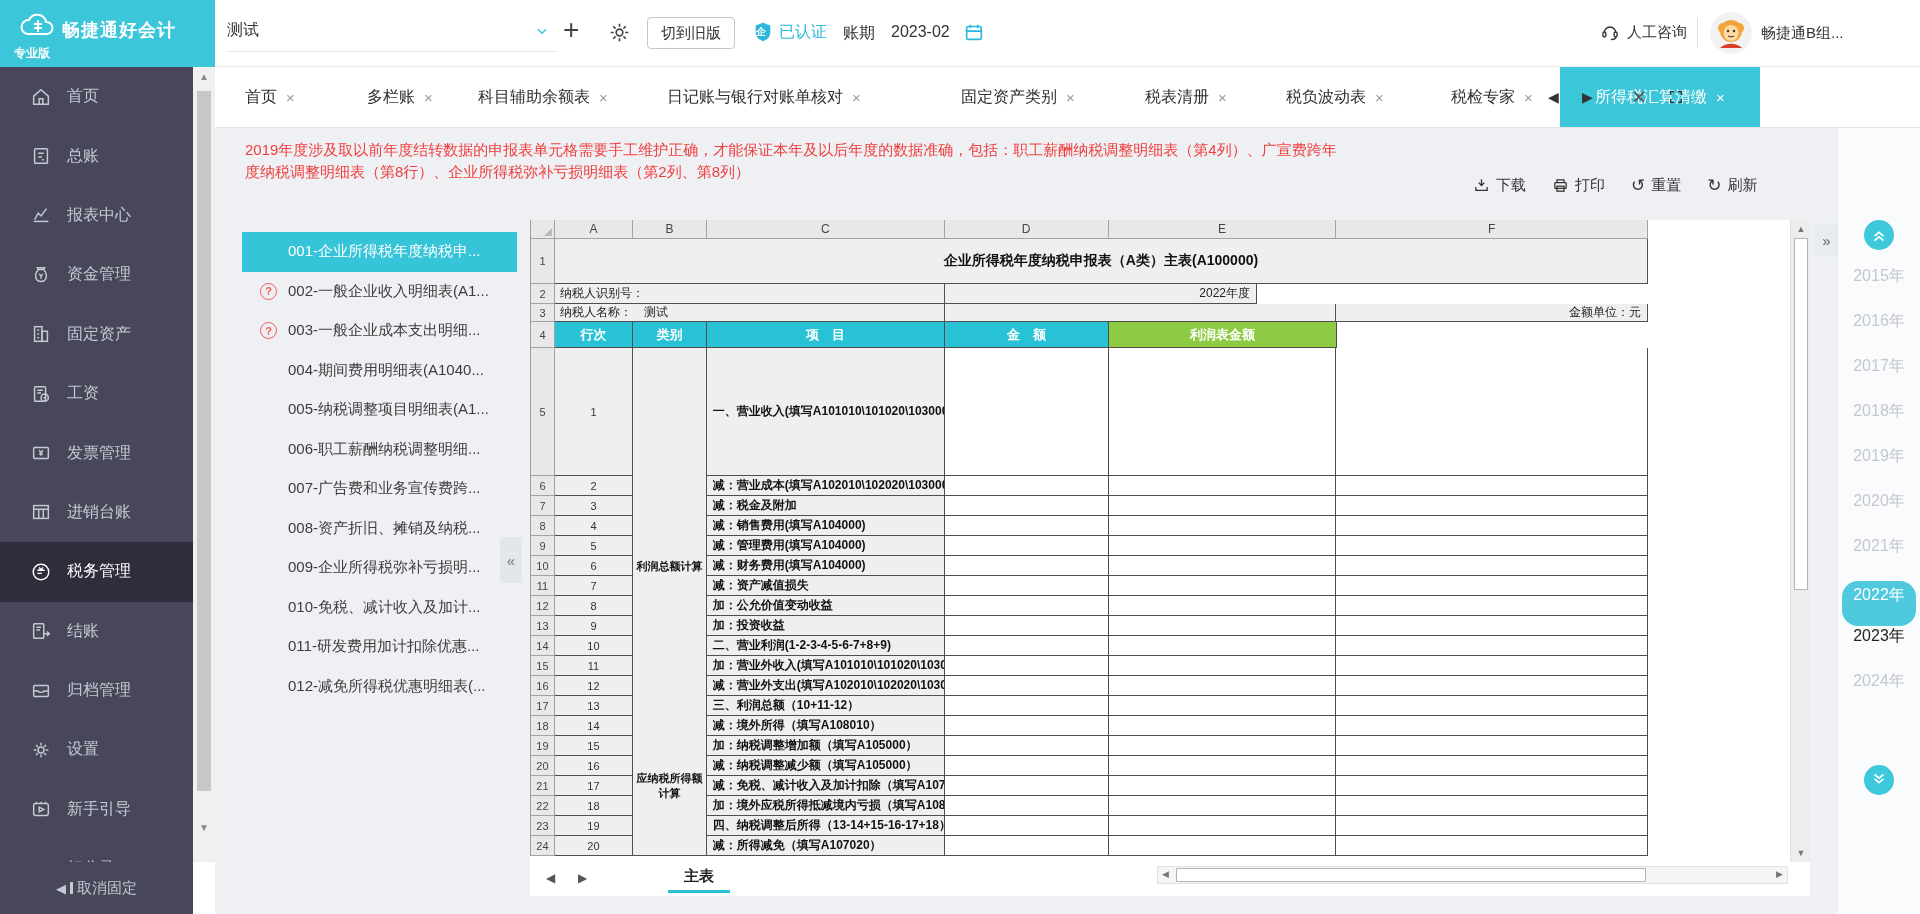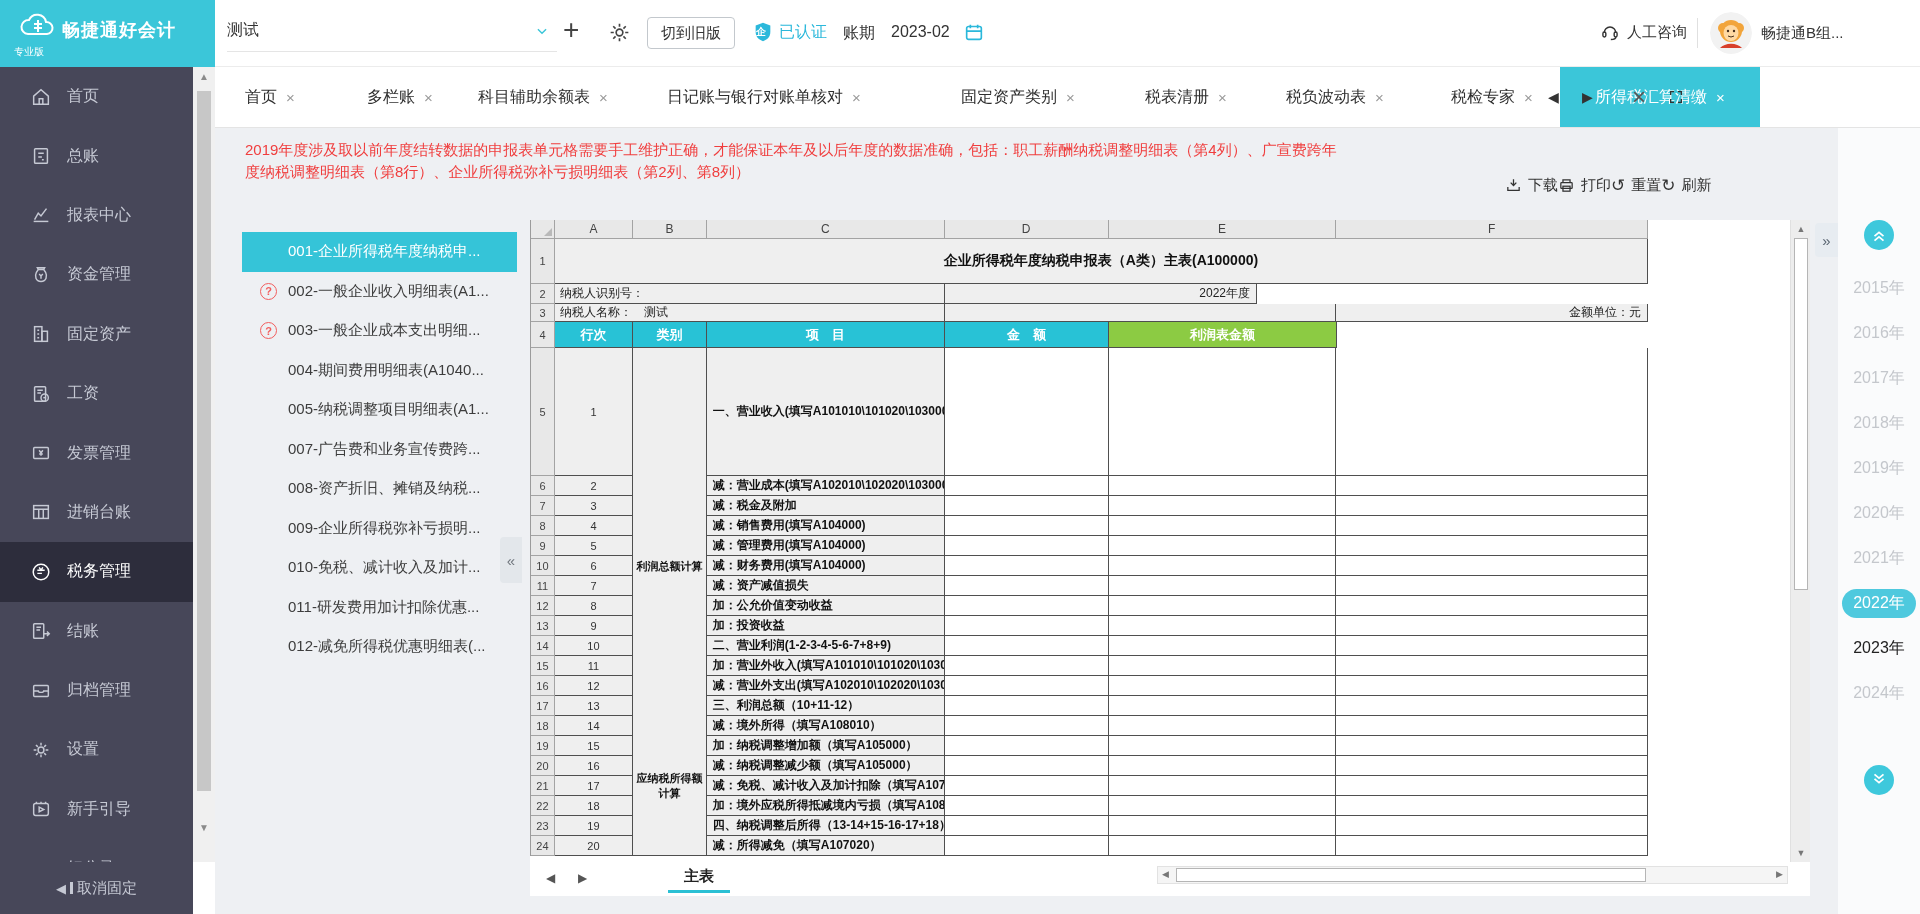--- a/index.html
+++ b/index.html
@@ -5,21 +5,21 @@
   * { margin:0; padding:0; box-sizing:border-box; }
   html,body { width:1920px; height:914px; background:#eef0f3; font-family:"Liberation Sans",sans-serif; }
   #stage { position:relative; width:1920px; height:914px; overflow:hidden; background:#fef9c3; }
   .abs { position:absolute; }
   svg { display:block; }
 
   
   .logo-block { left:0; top:0; width:215px; height:67px; background:#3BC6D9; color:#fff; }
   .logo-cloud { position:absolute; left:18px; top:12px; }
   .brand-name { position:absolute; left:62px; top:18px; font-size:18px; font-weight:700; letter-spacing:1px; }
-  .edition    { position:absolute; left:14px; top:45px; font-size:10px; }
+  .edition    { position:absolute; left:14px; top:45px; font-size:12px;font-weight:bold; }
   .sidenav { left:0; top:67px; width:193px; height:795px; background:#474759; overflow:hidden; }
   .nav-item { height:59.4px; display:flex; align-items:center; gap:15px; padding-left:30px;
               color:#c6c9d4; font-size:16px; cursor:pointer; }
   .nav-item svg { stroke:#c6c9d4; }
   .nav-item.active { background:#2D2D3C; color:#fff; }
   .nav-item.active svg { stroke:#fff; }
   .unpin-bar { left:0; top:862px; width:193px; height:52px; background:#474759; color:#c6c9d4;
                display:flex; align-items:center; justify-content:center; gap:4px; font-size:15px; }
   .unpin-bar .tri { font-size:13px; }
   .unpin-bar .bar { width:3px; height:12px; background:#c6c9d4; }
@@ -63,21 +63,21 @@
   .tab:nth-of-type(7){left:1071px}.tab:nth-of-type(8){left:1236px}
   .tab:nth-of-type(9){left:1345px; width:200px}
   .tabnav { position:absolute; top:0; height:60px; display:flex; align-items:center; font-size:14px; color:#333; cursor:pointer; }
   .tn-prev{left:1548px} .tn-next{left:1582px}
   .tn-close{left:1632px; font-size:24px; color:#555;}
   .tn-full{left:1668px}
 
   
   .content { left:215px; top:128px; width:1705px; height:786px; background:#eef0f3; }
   .notice { position:absolute; left:30px; top:11px; width:1098px; font-size:15px; line-height:22px; color:#f03e3e; }
-  .sheet-toolbar { position:absolute; left:1290px; top:48px; display:flex; }
+  .sheet-toolbar { position:absolute; left:1258px; top:48px; display:flex; gap:26px; }
   .tool-btn { display:flex; align-items:center; gap:6px; font-size:15px; color:#333; cursor:pointer; }
   .tool-btn .uglyph { font-size:17px; line-height:16px; }
 
   
   .report-list { position:absolute; left:27px; top:87px; width:275px; }
   .rl-item { position:relative; height:39.5px; display:flex; align-items:center; padding-left:46px;
              font-size:15px; color:#3d3d3d; cursor:pointer; white-space:nowrap; }
   .rl-item.selected { background:#35C4D8; color:#fff;margin-top:17px; }
   .rl-badge { display:none; }
   .rl-badge.show { display:flex; position:absolute; left:18px; top:11px; width:17px; height:17px;
@@ -149,21 +149,21 @@
 
   
   .year-rail { position:absolute; left:1623px; top:0; width:82px; height:786px; background:#fafbfc; }
   .expand-tab { position:absolute; left:-23px; top:95px; width:23px; height:34px; background:#e7ecf1;
                 border-radius:4px 0 0 4px; display:flex; align-items:center; justify-content:center;
                 color:#5a6672; font-size:15px; cursor:pointer; }
   .jump-circle { position:absolute; left:26px; width:30px; height:30px; border-radius:50%; background:#3EC8DC;
                  display:flex; align-items:center; justify-content:center; cursor:pointer; }
   .jc-up{top:92px} .jc-dn{top:637px}
   .years { position:absolute; left:0; top:138px; width:82px; }
-  .year { height:45px; display:flex; align-items:center; justify-content:center;
+  .year { height:45px; display:flex; justify-content:center;
           font-size:16px; color:#c4c7cc; cursor:pointer; }
   .year.dark { color:#222; }
   .year span.selected { background:#4EC9DE; color:#fff; padding:4px 11px; border-radius:16px; }
 </style>
 </head>
 <body>
 
 <div id="stage">
 
   <div class="abs logo-block">
@@ -493,20 +493,24 @@
         <div class="rl-item">
 
           <span>004-期间费用明细表(A1040...</span>
         </div>
 
         <div class="rl-item">
 
           <span>005-纳税调整项目明细表(A1...</span>
         </div>
 
+        <div class="rl-item">
+
+          <span>006-职工薪酬纳税调整明细...</span>
+        </div>
 
         <div class="rl-item">
 
           <span>007-广告费和业务宣传费跨...</span>
         </div>
 
         <div class="rl-item">
 
           <span>008-资产折旧、摊销及纳税...</span>
         </div>

